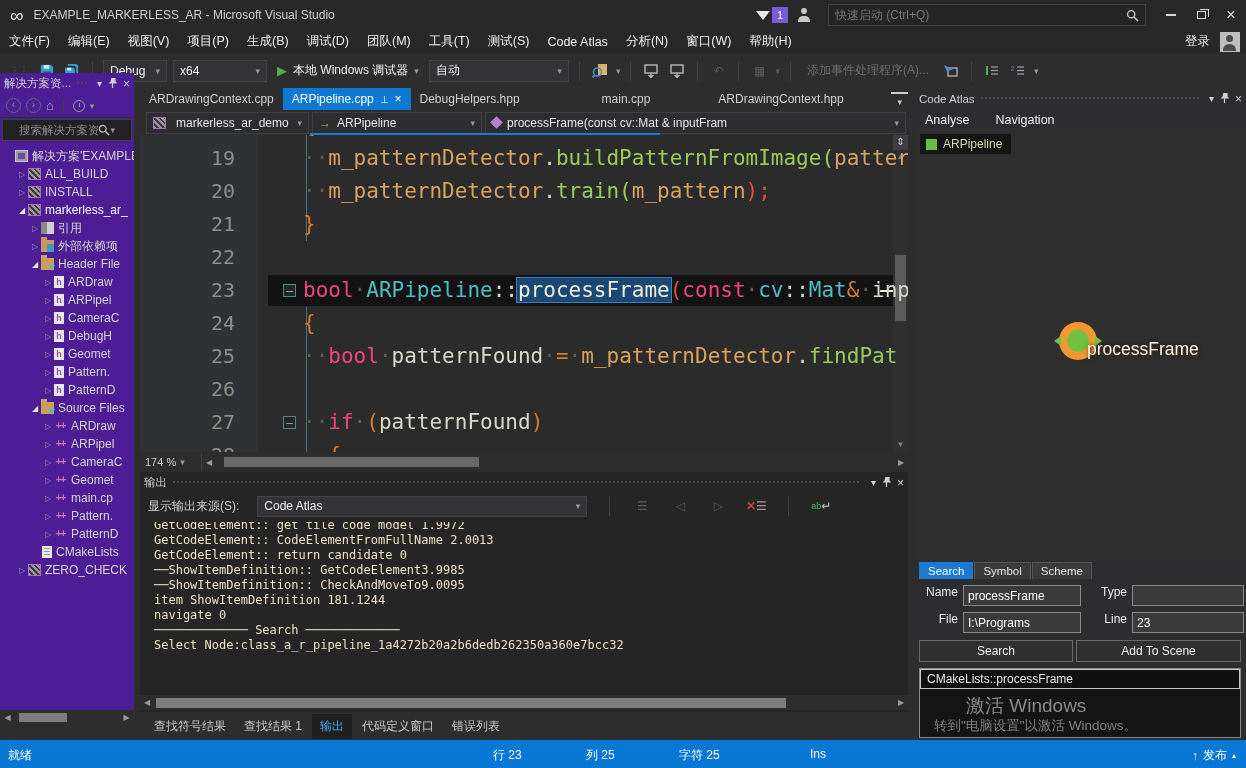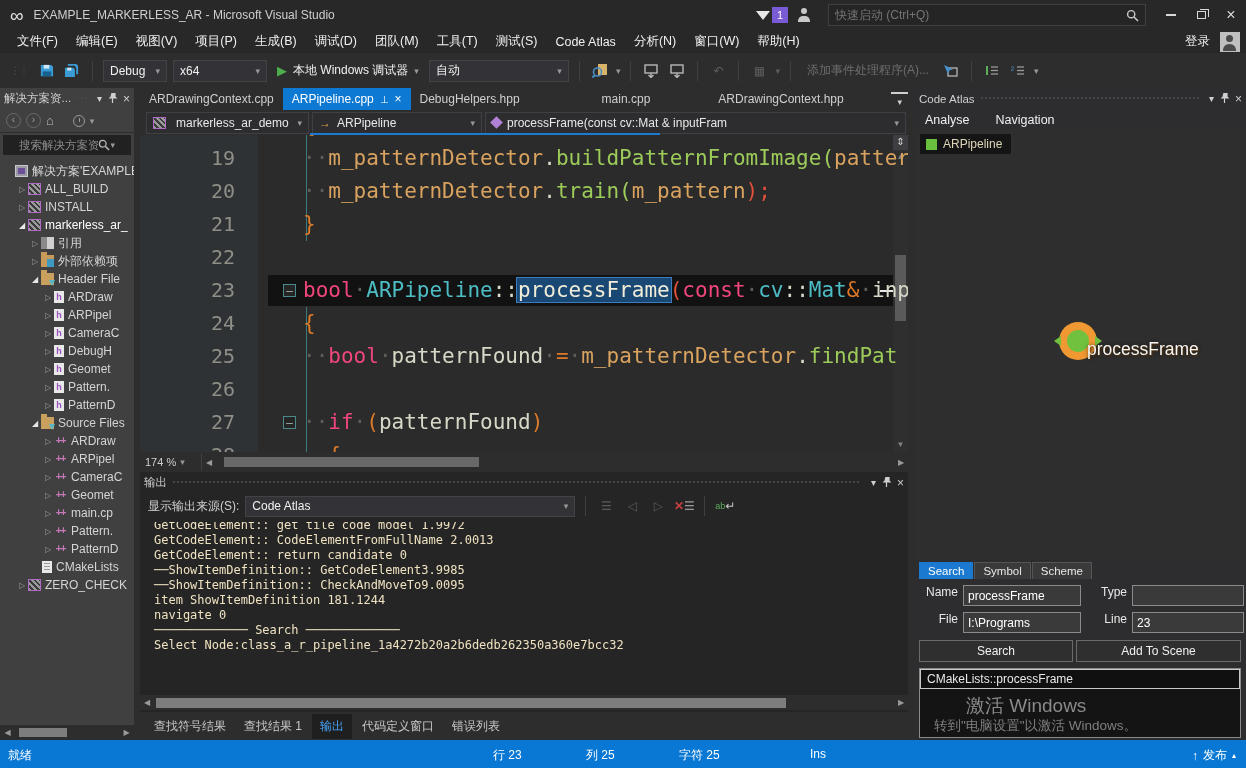--- a/index.html
+++ b/index.html
@@ -19,21 +19,21 @@
   .personico::before{content:"";position:absolute;left:3px;top:0;width:6px;height:6px;border-radius:50%;background:#c8c8c8}
   .personico::after{content:"";position:absolute;left:0;bottom:0;width:12px;height:6px;border-radius:5px 5px 0 0;background:#c8c8c8}
   #quicklaunch{width:318px;height:22px;background:#252526;border:1px solid #3f3f46;color:#9a9a9a;display:flex;align-items:center;padding:0 6px;margin-right:10px}
   #quicklaunch input{flex:1;background:transparent;border:none;outline:none;color:#8b5cf6;font-size:12px;font-family:"Liberation Sans",sans-serif}
   .winbtn{width:30px;height:24px;display:flex;align-items:center;justify-content:center;color:#d8d8d8;font-size:13px}
   .minbar{width:10px;height:2px;background:#d8d8d8}
   .restorebox{width:9px;height:8px;border:1px solid #d8d8d8;position:relative}
   .restorebox::before{content:"";position:absolute;left:2px;top:-3px;width:8px;height:7px;border:1px solid #d8d8d8;border-bottom:none;border-left:none}
 
   
-  #menubar{left:0;top:30px;width:1246px;height:23px;background:#282828;display:flex;align-items:center;padding-left:8px}
+  #menubar{left:0;top:30px;width:1246px;height:23px;background:#282828;display:flex;align-items:center;padding-left:0}
   .menu-item{color:#f0f0f0;font-size:12.5px;padding:3px 9px;cursor:default}
   .mb-right{position:absolute;right:6px;top:30px;height:23px;display:flex;align-items:center;gap:10px}
   .signin{color:#f0f0f0;font-size:12.5px}
   .avatarbox{width:20px;height:20px;background:#bfbfbf;position:relative}
   .avatarbox::before{content:"";position:absolute;left:6px;top:3px;width:7px;height:7px;border-radius:50%;background:#4a4a4a}
   .avatarbox::after{content:"";position:absolute;left:3px;bottom:1px;width:13px;height:7px;border-radius:6px 6px 0 0;background:#4a4a4a}
 
   
   #toolbar{left:0;top:53px;width:1246px;height:35px;background:#2d2d2d;display:flex;align-items:center;padding-left:10px;gap:6px}
   .grip{color:#4e4e52;font-size:10px;letter-spacing:-1px;margin-right:2px}
@@ -41,21 +41,21 @@
   .combo{height:22px;background:#333337;border:1px solid #434346;display:flex;align-items:center;padding:0 6px;color:#f1f1f1;font-size:12px;gap:6px}
   .combo .car{margin-left:auto;color:#999;font-size:9px}
   .playtri{color:#4cae4c;font-size:13px}
   .tbico{width:20px;height:20px;display:flex;align-items:center;justify-content:center;color:#c8c8c8}
   .tbico.gray{color:#5d5d5d}
   .graytext{color:#6d6d6d;font-size:12px;padding:0 6px}
   .caret{color:#999;font-size:9px}
   .caret.gray{color:#5d5d5d}
 
   
-  #solution{left:0;top:88px;width:134px;height:652px;background:#404040;overflow:hidden}
+  #solution{left:0;top:73px;width:134px;height:652px;background:#4c1d95;overflow:hidden}
   .panelhead{height:21px;display:flex;align-items:center;padding:0 4px;color:#cfcfcf;font-size:11.5px;white-space:nowrap}
   .dots{flex:1;height:5px;margin:0 5px;background-image:radial-gradient(#46464a 1px,transparent 1.2px);background-size:4px 4px;align-self:center}
   .ph-ico{color:#cfcfcf;font-size:10px;margin-left:5px}
   .pinsvg{margin-left:6px}
   .sx-toolbar{height:24px;display:flex;align-items:center;gap:5px;padding:0 6px;border-bottom:1px solid #2d2d2d}
   .navcirc{width:15px;height:15px;border-radius:50%;border:1px solid #6a6a6a;color:#9a9a9a;font-size:10px;line-height:12px;text-align:center}
   .homeico{color:#b8b8b8;font-size:13px}
   .clockico{width:12px;height:12px;border-radius:50%;border:1px solid #9a9a9a;position:relative}
   .clockico::before{content:"";position:absolute;left:5px;top:2px;width:1px;height:4px;background:#9a9a9a}
   .searchbox{height:22px;margin:1px 2px;background:#212122;border:1px solid #3f3f46;display:flex;align-items:center;padding:0 16px;color:#8a8a8a;font-size:11.5px;white-space:nowrap}
@@ -129,21 +129,21 @@
   .vs-thumb{position:absolute;left:2px;width:11px;background:#5a5a5a}
   
   #zoombar{position:absolute;left:0;top:364px;width:768px;height:20px;background:#2d2d2d;display:flex;align-items:center}
   #zoomcombo{width:62px;height:18px;display:flex;align-items:center;padding:0 5px;color:#cfcfcf;font-size:11px;gap:4px;border-right:1px solid #3f3f46}
   .hs-arr{width:14px;text-align:center;color:#9a9a9a;font-size:8px}
   #ehs-track{flex:1;height:12px;position:relative}
   #ehs-thumb{position:absolute;left:8px;top:1px;width:255px;height:10px;background:#686868}
 
   
   #output{position:absolute;left:0;top:384px;width:768px;height:268px;background:#252526}
-  #out-toolbar{height:26px;display:flex;align-items:center;gap:6px;padding:0 8px;color:#d0d0d0;font-size:12px}
+  #out-toolbar{height:26px;display:flex;align-items:center;gap:18px;padding:0 8px;color:#d0d0d0;font-size:12px}
   #out-source{width:330px;height:21px;background:#333337;border:1px solid #434346;display:flex;align-items:center;padding:0 6px;color:#f1f1f1}
   #out-source .car{margin-left:auto;color:#999;font-size:9px}
   .outico{width:20px;height:18px;display:flex;align-items:center;justify-content:center;font-size:12px;color:#5a5a5a}
   .outico.en{color:#c8c8c8}
   .outico .red{color:#c84040;font-weight:bold}
   .outico .grn{color:#5aae5a}
   #out-text{position:absolute;left:0;top:50px;right:15px;height:173px;overflow:hidden;background:#252526;color:#efe2c0;font-family:"DejaVu Sans Mono",monospace;font-size:12px;line-height:15px;padding-left:14px;margin-top:0}
   #out-text .oline{white-space:pre;margin-top:0}
   #out-text .oline:first-child{margin-top:-4px}
   #out-hscroll{position:absolute;left:0;top:223px;width:768px;height:15px;background:#2d2d2d;display:flex;align-items:center}

